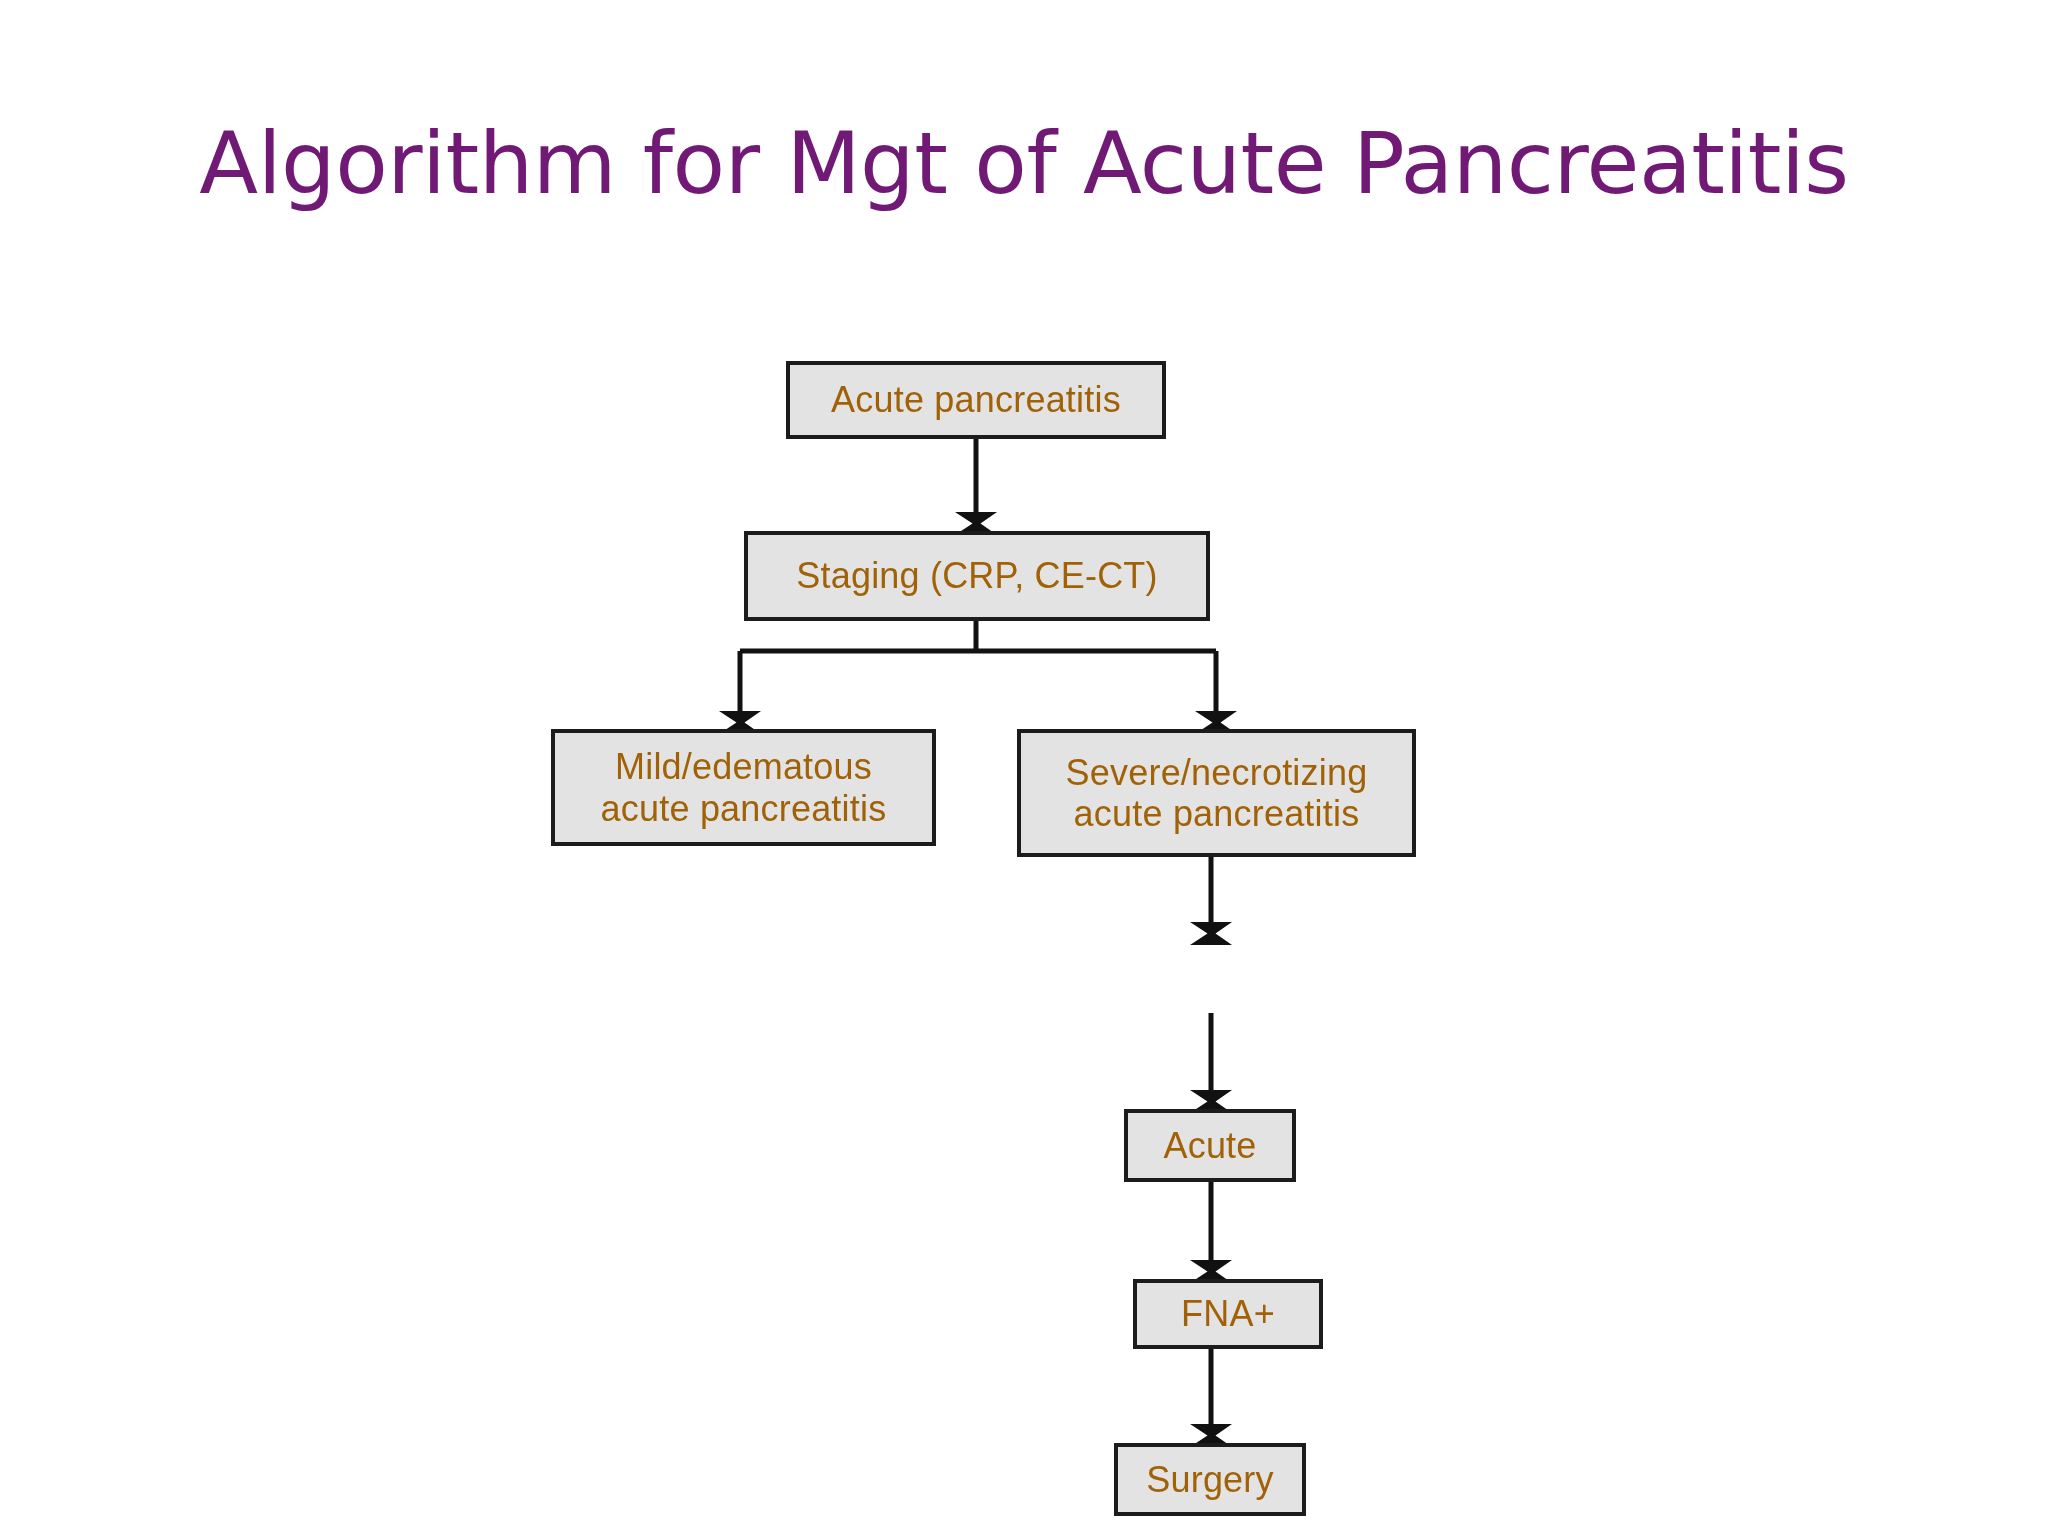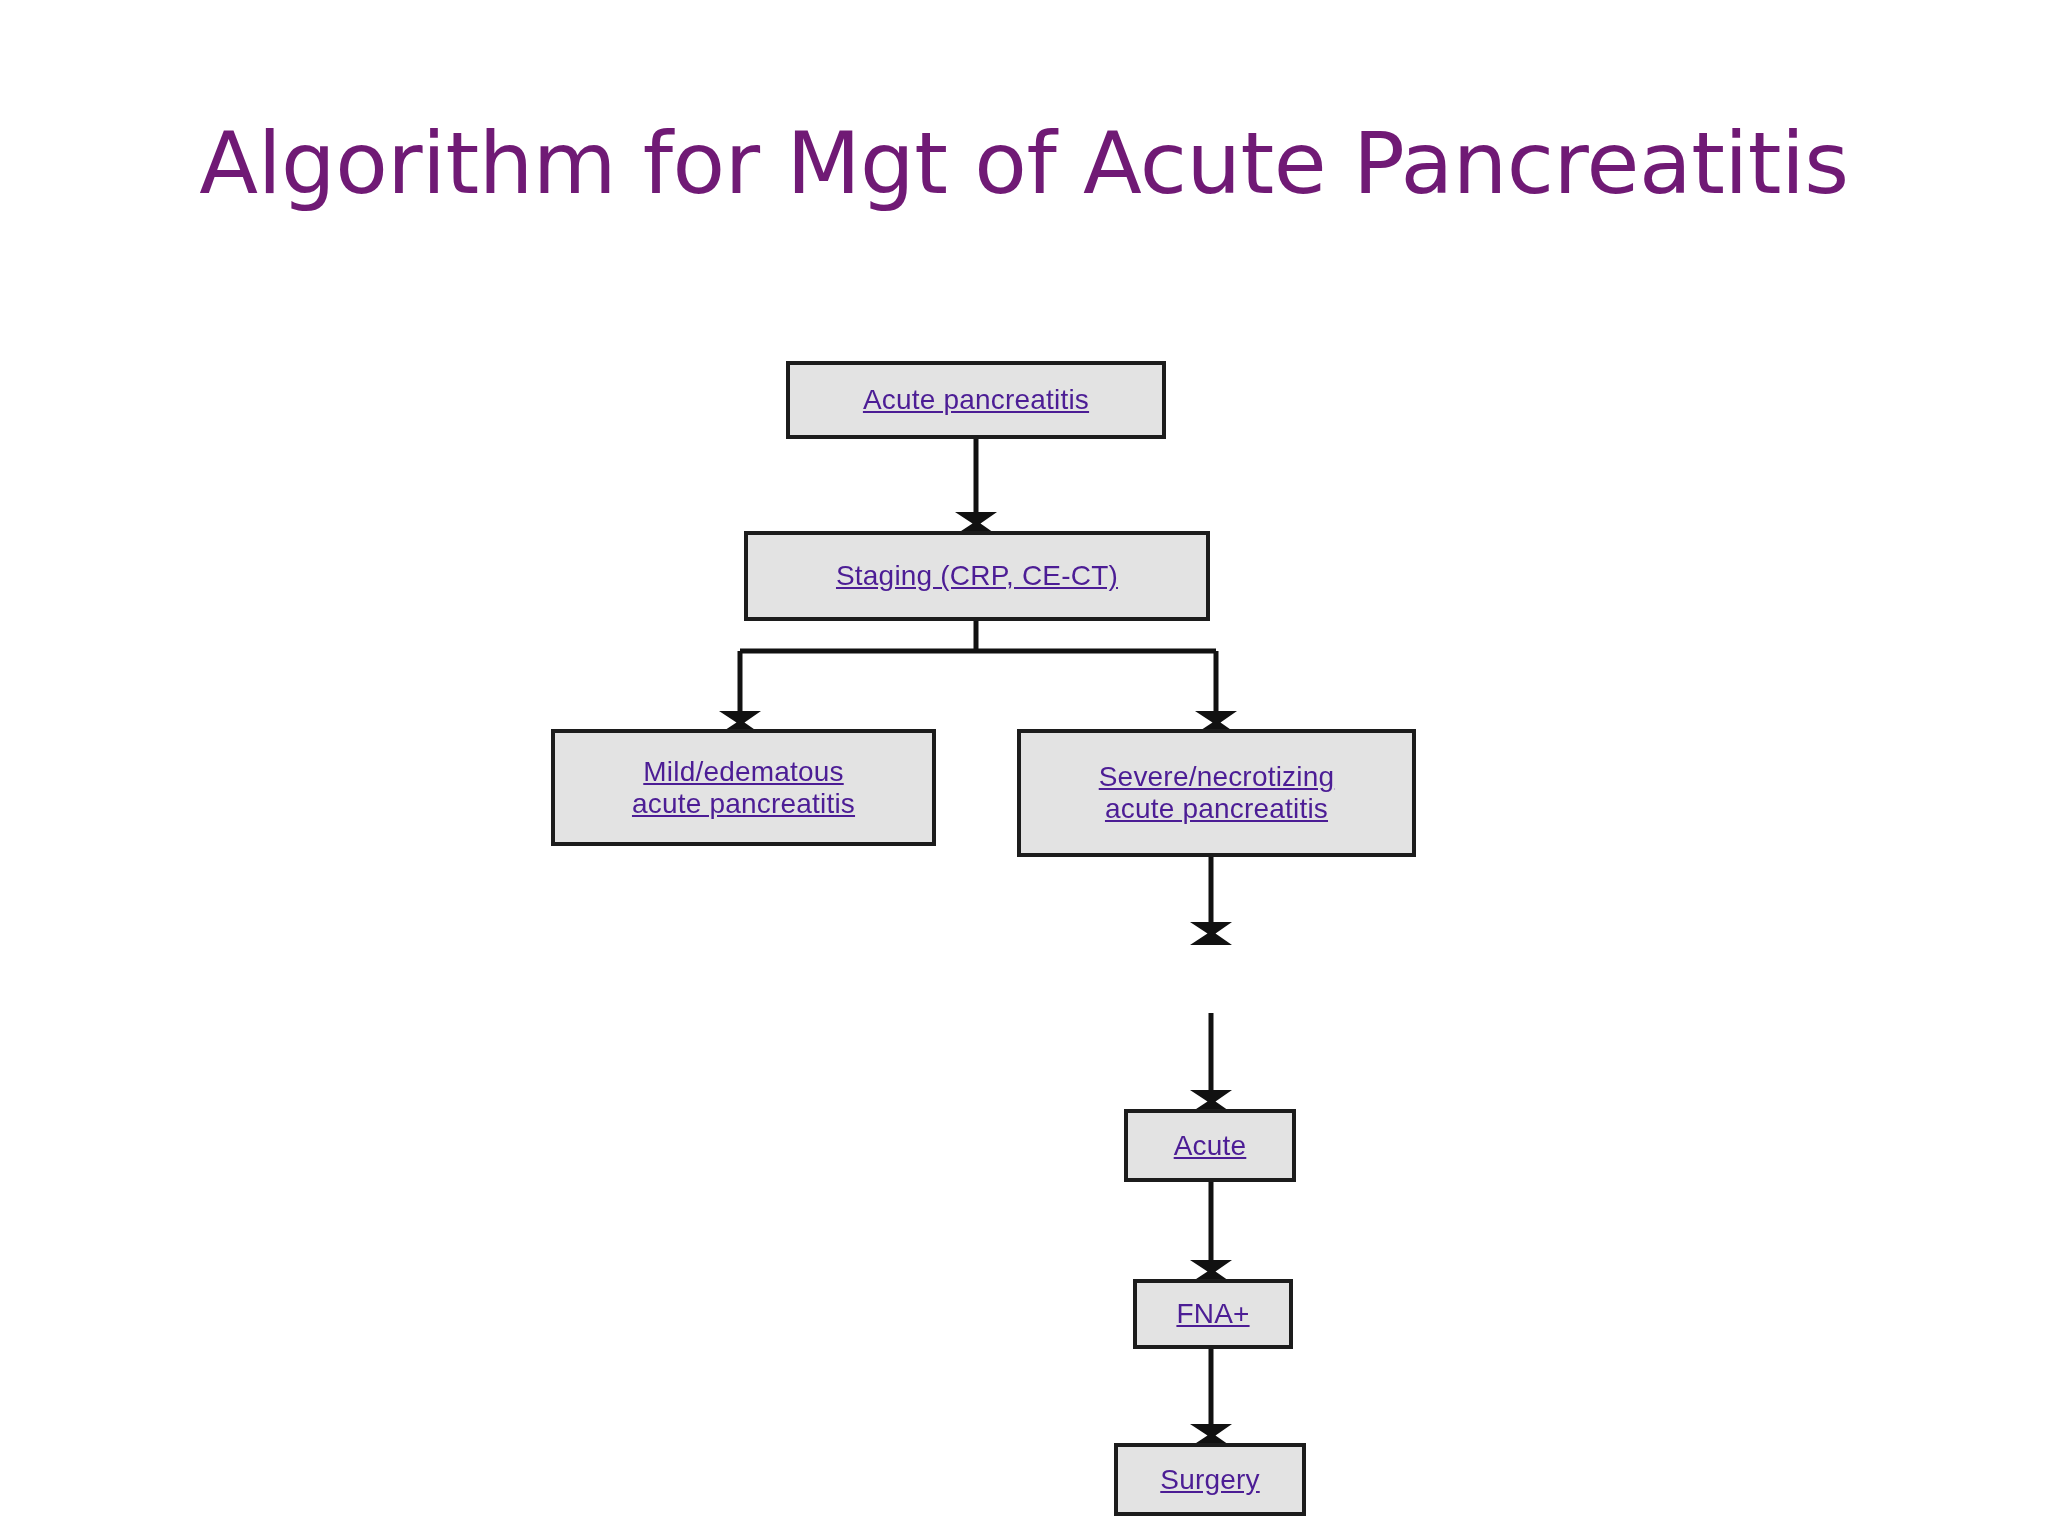--- a/index.html
+++ b/index.html
@@ -59,42 +59,41 @@
 
   .node {
     position: absolute;
     box-sizing: border-box;
     background: #e3e3e3;
     border: 4px solid #1c1c1c;
     display: flex;
     align-items: center;
     justify-content: center;
     text-align: center;
-    color: #4c1d95;
+    color: #a16207;
     font-family: "Liberation Sans", sans-serif;
-    font-size: 28px;
+    font-size: 36px;
     font-weight: 400;
     line-height: 1.14;
     letter-spacing: 0.2px;
-    text-decoration: underline;
   }
   .node .node-label {
     display: block;
     padding: 0 14px;
     white-space: pre-line;
   }
 
   
   #node-acute      { left: 786px;  top: 361px;  width: 380px; height: 78px; }
   #node-staging    { left: 744px;  top: 531px;  width: 466px; height: 90px; }
   #node-mild       { left: 551px;  top: 729px;  width: 385px; height: 117px; }
   #node-severe     { left: 1017px; top: 729px;  width: 399px; height: 128px; }
   #node-icu        { left: 1049px; top: 941px;  width: 322px; height: 72px; }
   #node-sepsis     { left: 1124px; top: 1109px; width: 172px; height: 73px; }
-  #node-fna        { left: 1133px; top: 1279px; width: 160px; height: 70px; justify-content: center; }
+  #node-fna        { left: 1133px; top: 1279px; width: 190px; height: 70px; justify-content: center; }
   #node-surgery    { left: 1114px; top: 1443px; width: 192px; height: 73px; }
 </style>
 </head>
 <body>
 
 <div id="slide">
 
   <div id="slide-title">Algorithm for Mgt of Acute Pancreatitis</div>
 
   <div id="flowchart">

